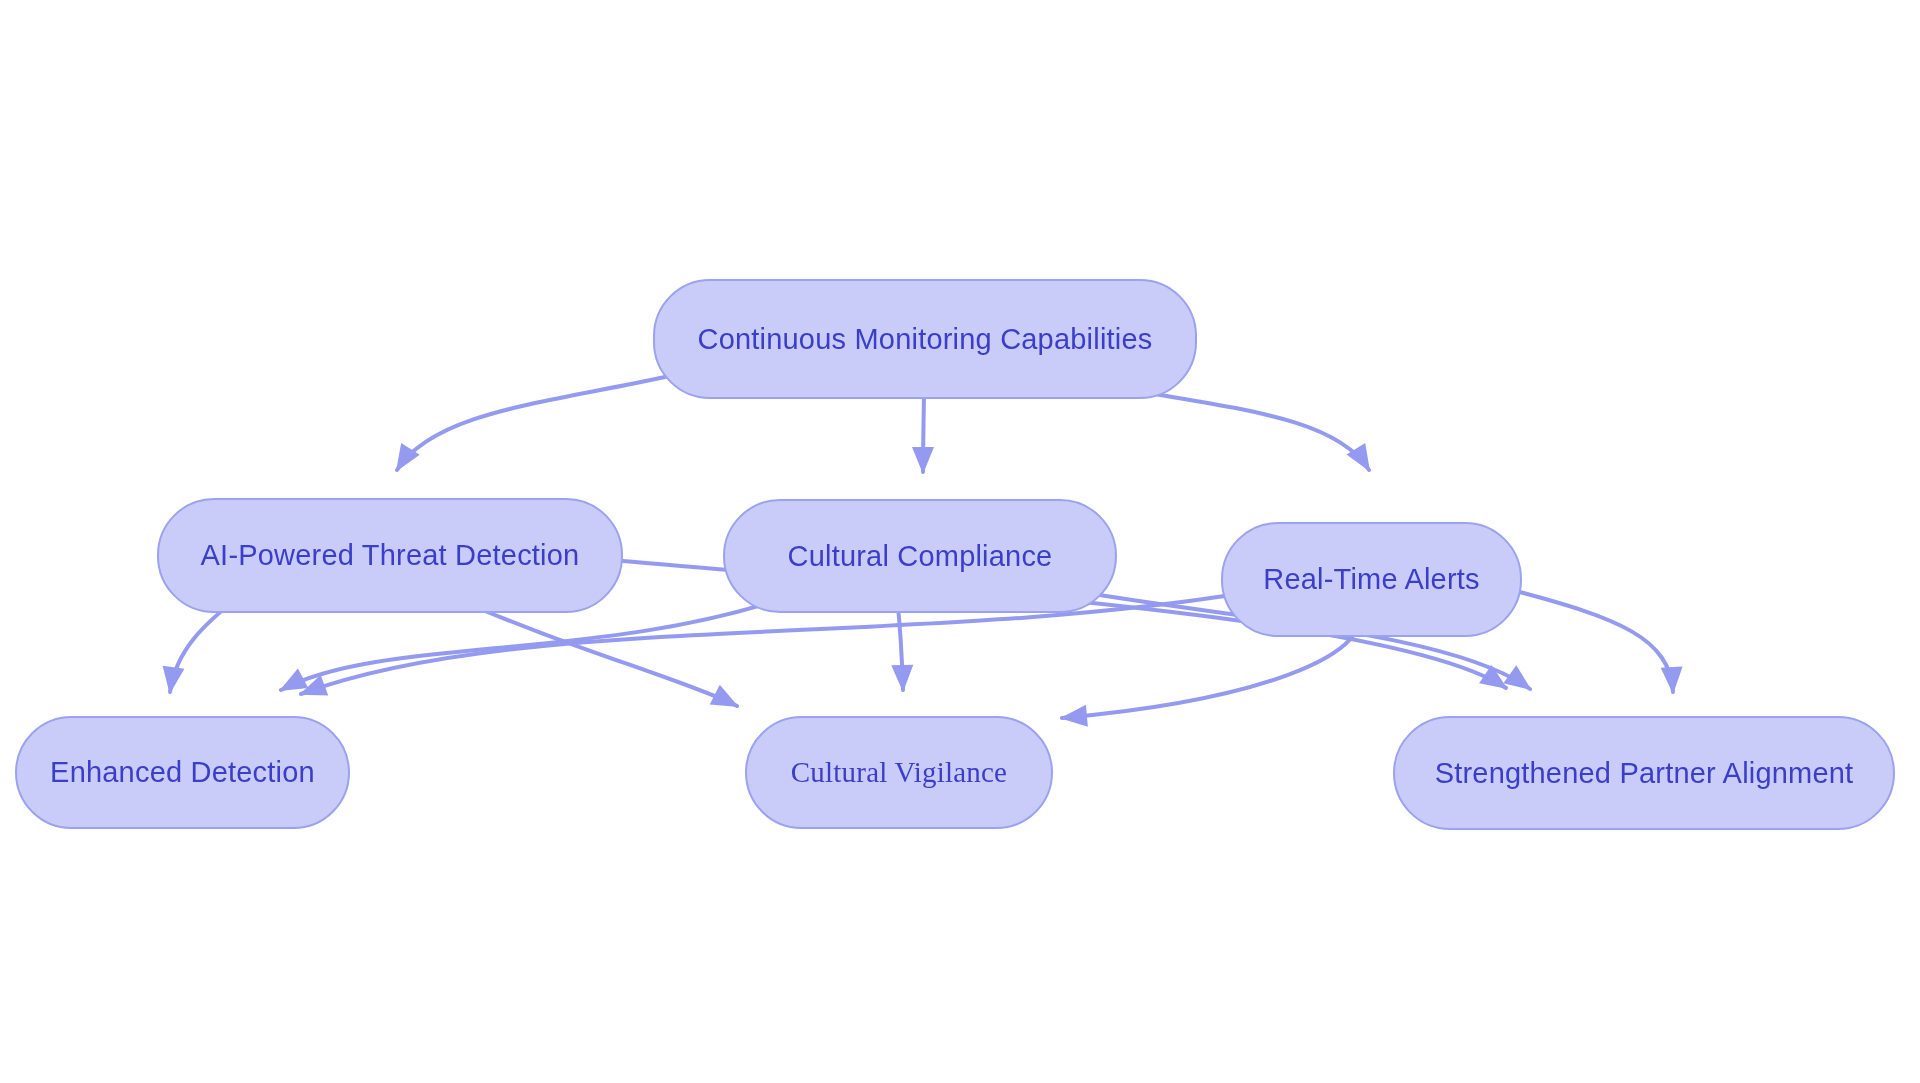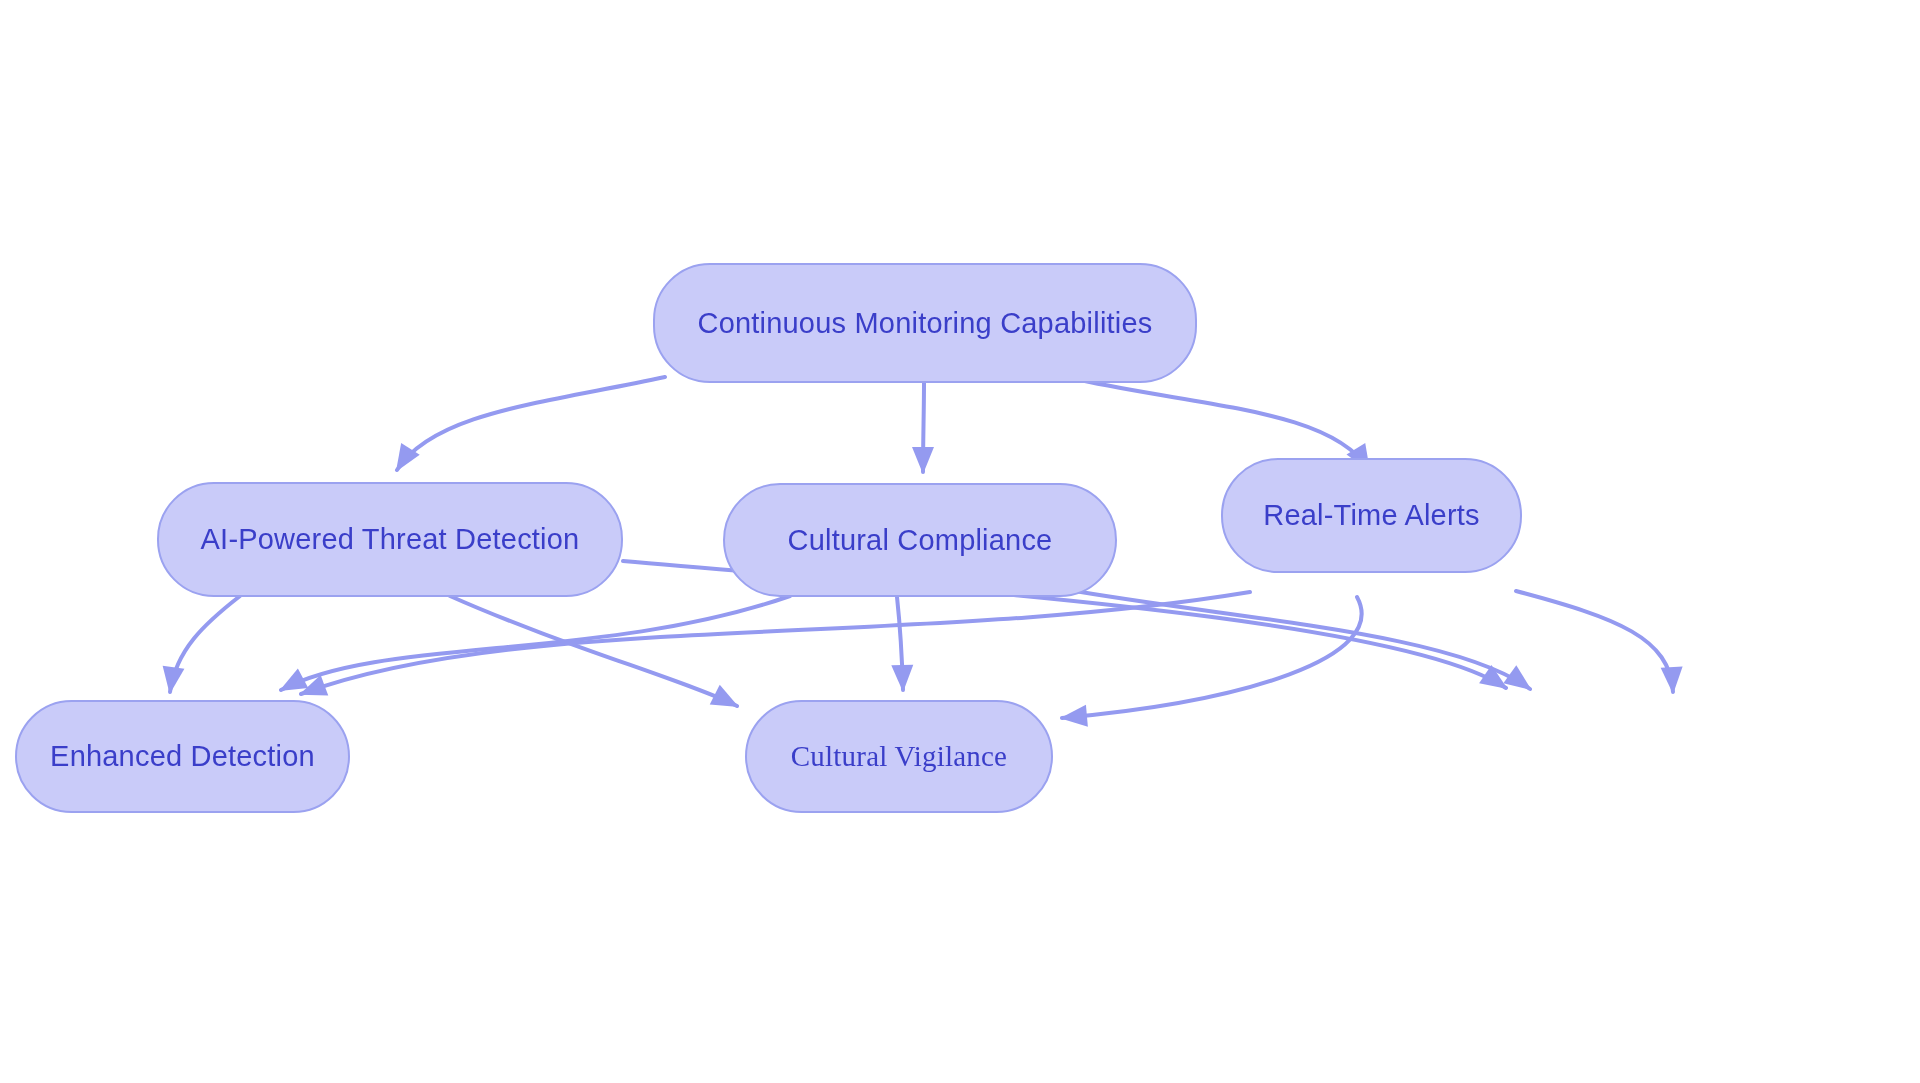--- a/index.html
+++ b/index.html
@@ -39,25 +39,26 @@
     border-radius: 57px;
     display: flex;
     align-items: center;
     justify-content: center;
     text-align: right;
     color: var(--text, #3a3ec9);
     font-size: 29px;
     line-height: 1.2;
     letter-spacing: 0.2px;
     white-space: nowrap;
+    margin-top: 16px;
   }
   .node-top  { left: 653px;  top: 263px; width: 544px; height: 120px; }
   .node-ai   { left: 157px;  top: 482px; width: 466px; height: 115px; }
   .node-ac   { left: 723px;  top: 483px; width: 394px; height: 114px; }
-  .node-rta  { left: 1221px; top: 458px; width: 301px; height: 115px; }
+  .node-rta  { left: 1221px; top: 506px; width: 301px; height: 115px; }
   .node-es   { left: 15px;   top: 700px; width: 335px; height: 113px; }
   .node-cv   { left: 745px;  top: 700px; width: 308px; height: 113px; font-family: Liberation Serif, serif; }
   .node-spa  { left: 1393px; top: 700px; width: 502px; height: 114px; }
 </style>
 </head>
 <body>
 
 <div class="canvas">
 
   <svg class="edges" viewBox="0 0 1920 1083">
@@ -95,14 +96,17 @@
   </div>
   <div class="node node-rta">
     <span>Real-Time Alerts</span>
   </div>
   <div class="node node-es">
     <span>Enhanced Detection</span>
   </div>
   <div class="node node-cv">
     <span>Cultural Vigilance</span>
   </div>
+  <div class="node node-spa">
+    <span>Strengthened Partner Alignment</span>
+  </div>
 
 </div>
 
 </body></html>

